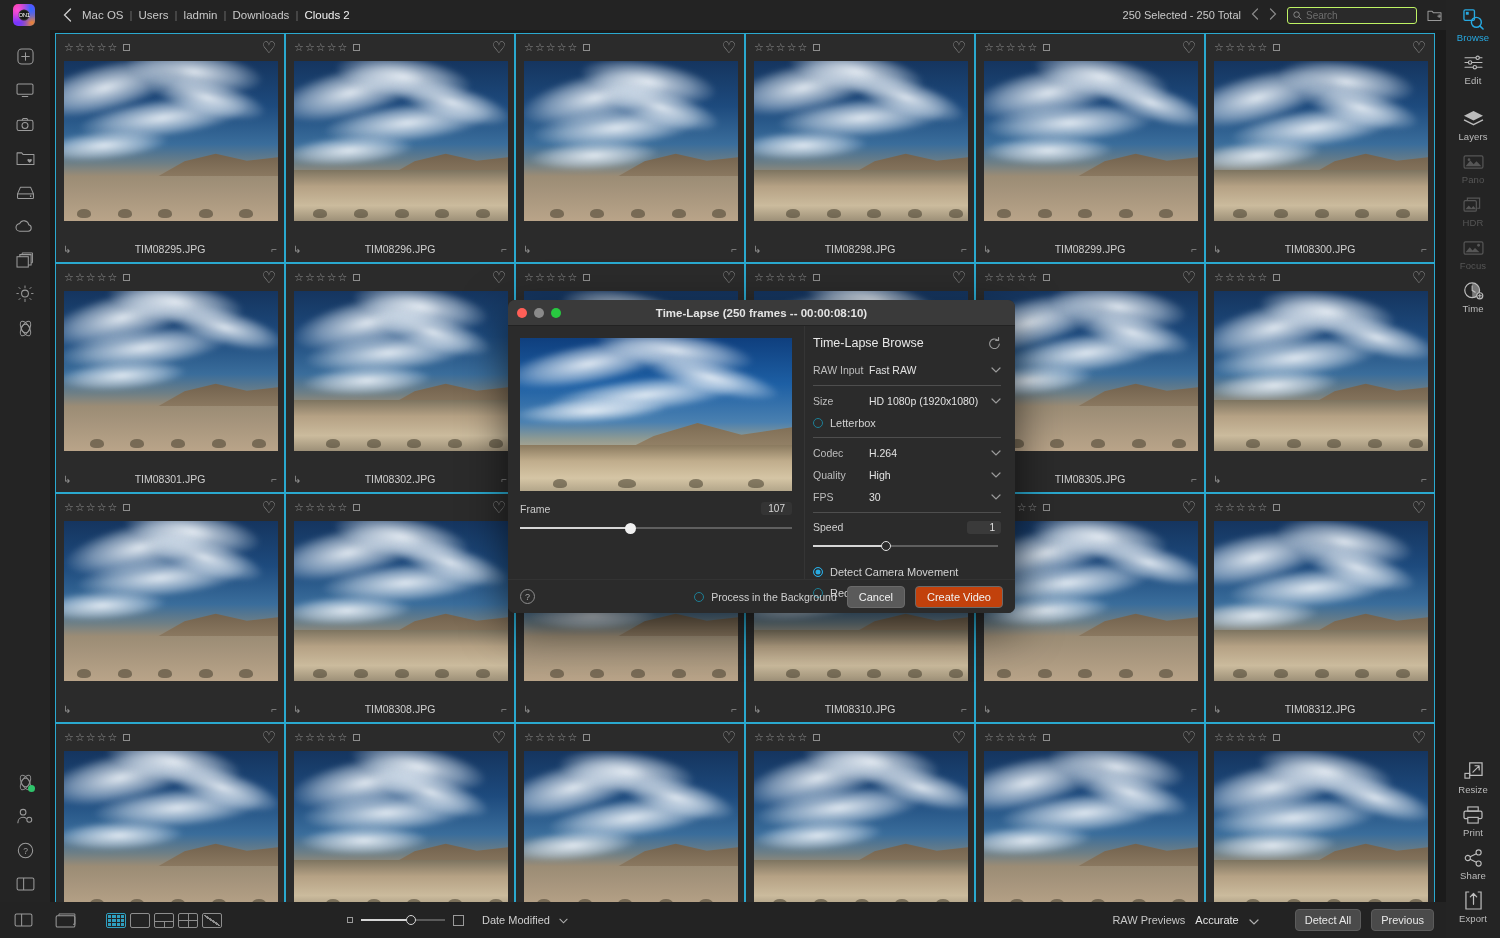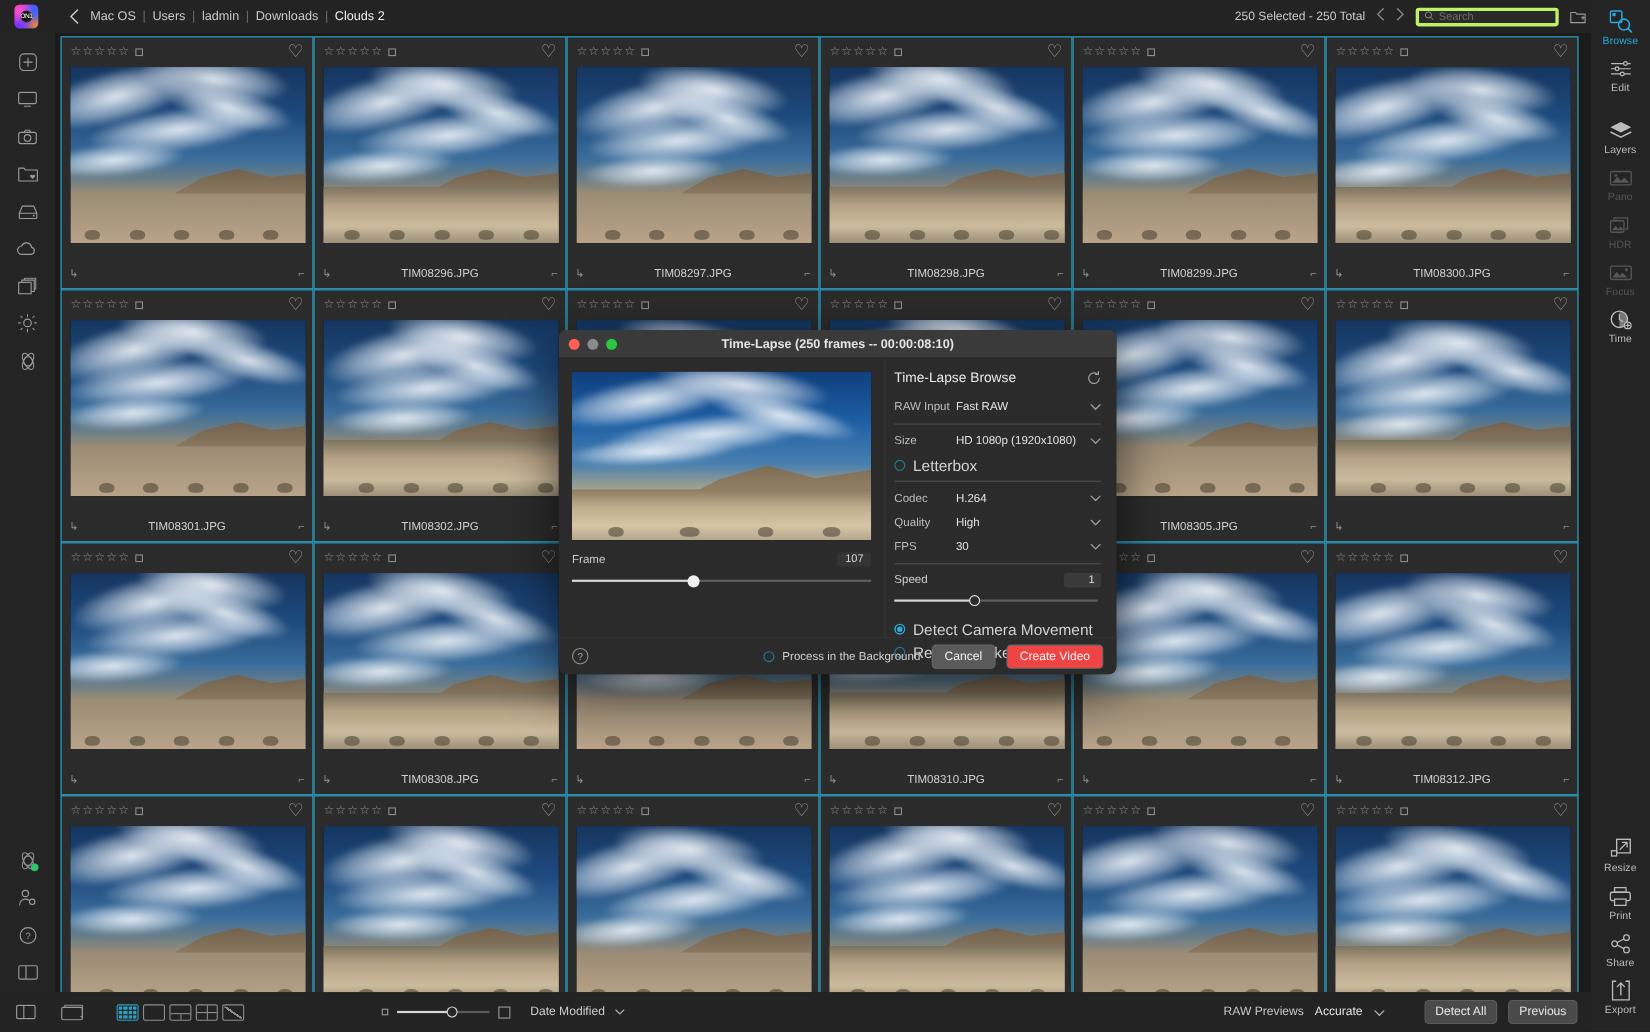--- a/index.html
+++ b/index.html
@@ -51,21 +51,21 @@
   .crumb { color: #c9c9c9; white-space: nowrap; }
   .crumb.last { color: #f0f0f0; }
   .crumb-sep { color: #6a6a6a; margin: 0 6px; }
   .topbar-right {
     margin-left: auto; display: flex; align-items: center; gap: 10px;
     padding-right: 58px;
   }
   .count-label { font-size: 11px; color: #c9c9c9; white-space: nowrap; }
   .nav-arrows { display: flex; align-items: center; gap: 10px; color: #8a8a8a; }
   .search-box {
-    width: 130px; height: 17px; border: 3px solid #bef264; border-radius: 3px;
+    width: 130px; height: 17px; border: 1px solid #bef264; border-radius: 3px;
     background: #2a2a2a; display: flex; align-items: center; padding: 0 5px; gap: 4px;
   }
   .search-box .ph { font-size: 10px; color: #6e6e6e; }
   .folder-plus { color: #9a9a9a; display: flex; align-items: center; }
 
   
   .left-rail {
     position: absolute; left: 0; top: 30px; width: 50px; height: 878px;
     background: #242424; display: flex; flex-direction: column; align-items: center;
   }
@@ -259,21 +259,21 @@
   .opt-title { display: flex; align-items: center; justify-content: space-between; margin-bottom: 9px; }
   .opt-title h3 { font-size: 12.5px; font-weight: normal; color: #e8e8e8; }
   .reset-ico { color: #9a9a9a; display: flex; }
   .orow {
     display: flex; align-items: center; height: 22px; font-size: 10.5px; color: #c8c8c8;
   }
   .orow .olbl { width: 56px; color: #bdbdbd; flex: none; }
   .orow .oval { color: #e2e2e2; flex: 1; }
   .orow .ochev { color: #9a9a9a; display: flex; }
   .divider { height: 1px; background: #4e4e4e; margin: 4px 0; }
-  .radio-row { display: flex; align-items: center; gap: 7px; height: 21px; font-size: 14px; color: #d2d2d2; text-align: center; }
+  .radio-row { display: flex; align-items: center; gap: 7px; height: 21px; font-size: 11px; color: #d2d2d2; text-align: center; }
   .radio { width: 10px; height: 10px; border-radius: 50%; border: 1.6px solid #1d7f96; }
   .radio.on { background: #29abe2; border-color: #29abe2; box-shadow: inset 0 0 0 1.5px #2b2b2b, inset 0 0 0 4px #29abe2; }
   .speed-row { display: flex; align-items: center; justify-content: space-between; height: 20px; font-size: 10.5px; }
   .speed-val { background: #3a3a3a; border-radius: 3px; padding: 1px 6px; font-size: 10px; color: #e0e0e0; min-width: 34px; text-align: right; }
   .sslider { position: relative; width: 185px; height: 12px; margin-top: 3px; display: flex; align-items: center; }
   .sslider .trk-f { position: absolute; left: 0; width: 73px; height: 2px; background: #d6d6d6; }
   .sslider .trk-e { position: absolute; left: 73px; right: 0; height: 2px; background: #5f5f5f; }
   .sslider .knb { position: absolute; left: 68px; width: 10px; height: 10px; border-radius: 50%;
     border: 1.5px solid #e2e2e2; background: #2b2b2b; }
   .dlg-foot {
@@ -282,21 +282,21 @@
   }
   .help-ico {
     width: 15px; height: 15px; border-radius: 50%; border: 1px solid #8d8d8d;
     display: flex; align-items: center; justify-content: center; font-size: 9px; color: #a8a8a8;
   }
   .foot-right { margin-left: auto; display: flex; align-items: center; gap: 10px; }
   .dlg-btn {
     background: #5a5a5a; border: 1px solid #6a6a6a; border-radius: 4px;
     color: #f2f2f2; font-size: 11px; padding: 4px 11px; font-family: "Liberation Sans", sans-serif;
   }
-  .dlg-btn.primary { background: #ef4444; }
+  .dlg-btn.primary { background: #c2410c; }
   .pbg { display: flex; align-items: center; gap: 7px; font-size: 10.5px; color: #d0d0d0; }
 </style>
 </head>
 <body>
 
 <div class="app">
 
   <div class="topbar">
     <div class="logo">
       <span class="mark">ON1</span>
@@ -582,20 +582,21 @@
             <div class="cloudwisp" style="left: -11%; top: 44%; width: 60%; height: 18%; transform: rotate(-5deg);"></div>
             <div class="ridge"></div>
             <div class="ground"></div>
             <span class="brush" style="left: 6%;"></span>
             <span class="brush" style="left: 25%;"></span>
             <span class="brush" style="left: 44%;"></span>
             <span class="brush" style="left: 63%;"></span>
             <span class="brush" style="left: 82%;"></span>
           </div>
           <span class="corner-l">↳</span>
+          <div class="cell-bottom">TIM08295.JPG</div>
           <span class="corner-r">⌐</span>
         </div>
         <div class="cell sel">
           <div class="cell-top">
             <div class="stars">
               <span>☆</span>
               <span>☆</span>
               <span>☆</span>
               <span>☆</span>
               <span>☆</span>
@@ -643,21 +644,20 @@
             <div class="cloudwisp" style="left: 3%; top: 50%; width: 60%; height: 18%; transform: rotate(-3deg);"></div>
             <div class="ridge"></div>
             <div class="ground"></div>
             <span class="brush" style="left: 12%;"></span>
             <span class="brush" style="left: 31%;"></span>
             <span class="brush" style="left: 50%;"></span>
             <span class="brush" style="left: 69%;"></span>
             <span class="brush" style="left: 88%;"></span>
           </div>
           <span class="corner-l">↳</span>
-          <div class="cell-bottom">TIM08297.JPG</div>
           <span class="corner-r">⌐</span>
         </div>
         <div class="cell sel">
           <div class="cell-top">
             <div class="stars">
               <span>☆</span>
               <span>☆</span>
               <span>☆</span>
               <span>☆</span>
               <span>☆</span>

